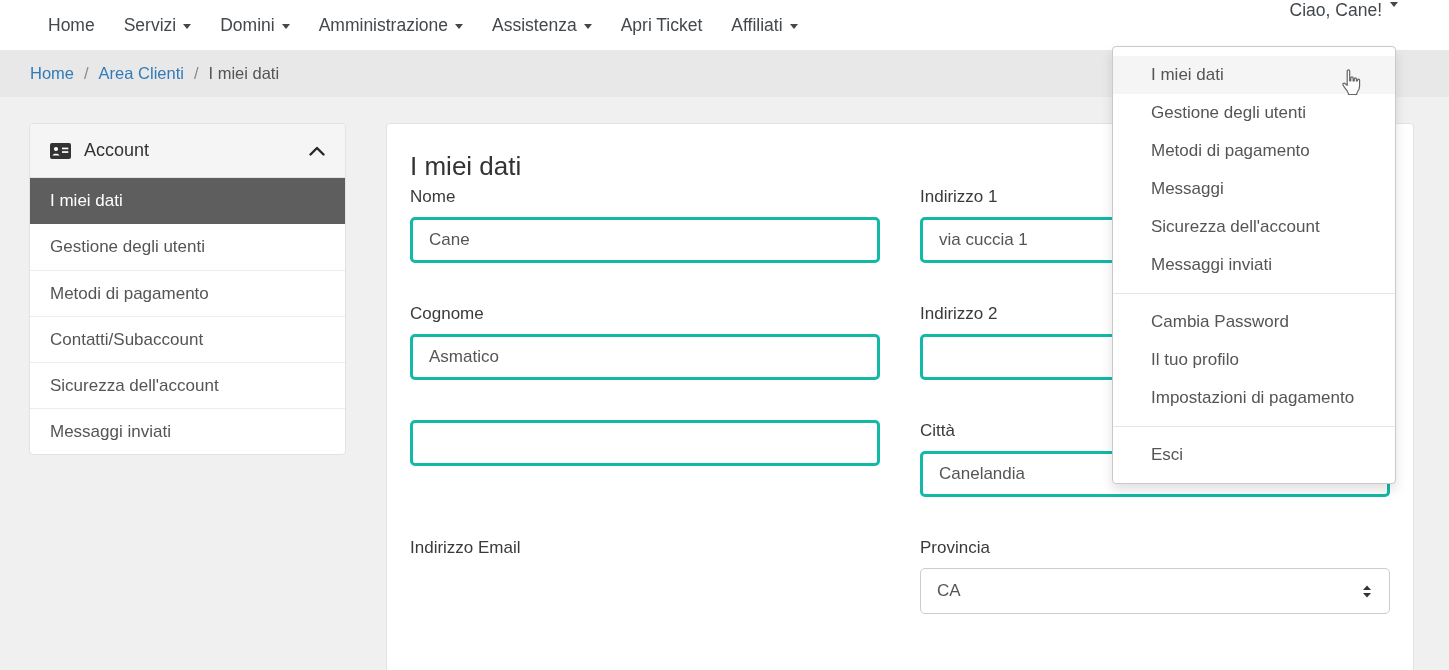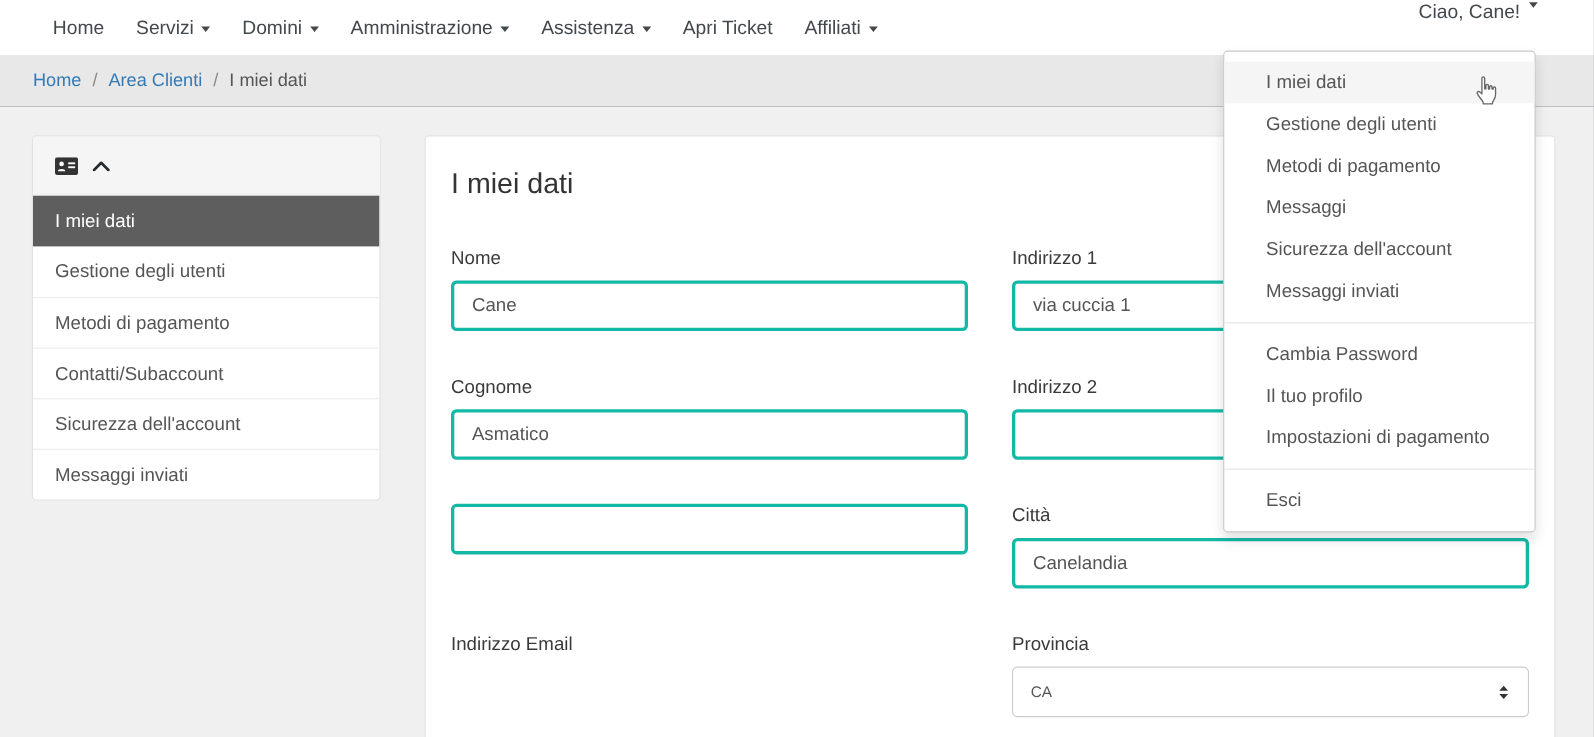--- a/index.html
+++ b/index.html
@@ -35,27 +35,27 @@
   .side-item { height:46px; display:flex; align-items:center; padding:0 20px; font-size:17px;
                color:#555; cursor:pointer; border-top:1px solid #ececec; }
   .side-item:first-of-type { border-top:none; }
   .side-item.active { background:#5e5e5e; color:#fff; border-top:none; }
   .side-item.active + .side-item { border-top:none; }
 
   
   .main-card { position:absolute; left:386px; top:123px; width:1028px; height:560px; background:#fff;
                border:1px solid #e2e2e2; border-radius:4px 4px 0 0; padding:22px 23px; }
   .main-title { font-size:26px; font-weight:400; color:#333; line-height:40px; }
-  .form-grid { margin-top:38px; display:grid; grid-template-columns:470px 470px; column-gap:40px; row-gap:40px; }
+  .form-grid { display:grid; grid-template-columns:470px 470px; column-gap:40px; row-gap:40px; }
   .field label { display:block; font-size:17px; line-height:21px; color:#3a3a3a; margin-bottom:10px; }
   .text-input { width:100%; height:46px; border:3px solid #14b8a6; border-radius:5px; background:#fff;
                 padding:0 16px; font-size:17px; color:#555; font-family:"Liberation Sans", sans-serif; outline:none; }
   .select-box { width:100%; height:46px; border:1px solid #ccc; border-radius:5px; background:#fff;
                 display:flex; align-items:center; justify-content:space-between; padding:12px 16px;
-                font-size:14px; color:#555; cursor:pointer; }
+                font-size:17px; color:#555; cursor:pointer; }
 
   
   .user-dropdown { position:absolute; left:1112px; top:46px; width:284px; background:#fff;
                    border:1px solid #c9c9c9; border-radius:4px; padding:9px 0;
                    box-shadow:0 6px 12px rgba(0,0,0,.12); z-index:40; }
   .ud-item { display:block; height:38px; line-height:38px; padding:0 20px 0 38px; font-size:17px;
              color:#555; text-decoration:none; cursor:pointer; white-space:nowrap; }
   .ud-item.hovered { background:#f5f5f5; }
   .ud-divider { border-top:1px solid #e5e5e5; margin:9px 0; }
 
@@ -116,20 +116,21 @@
 
   <div class="sidebar-card">
     <div class="sidebar-head">
       <svg width="21" height="16" viewBox="0 0 21 16">
         <rect x="0" y="0" width="21" height="16" rx="2" fill="#333"></rect>
         <circle cx="6" cy="6" r="2.1" fill="#fff"></circle>
         <path d="M2.6 12.6 c0-2.6 6.8-2.6 6.8 0 z" fill="#fff"></path>
         <rect x="12" y="4.6" width="6.3" height="1.7" fill="#fff"></rect>
         <rect x="12" y="8.2" width="6.3" height="1.7" fill="#fff"></rect>
       </svg>
+      <span class="sidebar-head-title">Account</span>
       <svg width="16" height="10" viewBox="0 0 16 10">
         <polyline points="1.5,8.5 8,2 14.5,8.5" fill="none" stroke="#24292d" stroke-width="2.4" stroke-linecap="round" stroke-linejoin="round"></polyline>
       </svg>
     </div>
     <div class="side-item active">I miei dati</div>
     <div class="side-item">Gestione degli utenti</div>
     <div class="side-item">Metodi di pagamento</div>
     <div class="side-item">Contatti/Subaccount</div>
     <div class="side-item">Sicurezza dell'account</div>
     <div class="side-item">Messaggi inviati</div>

